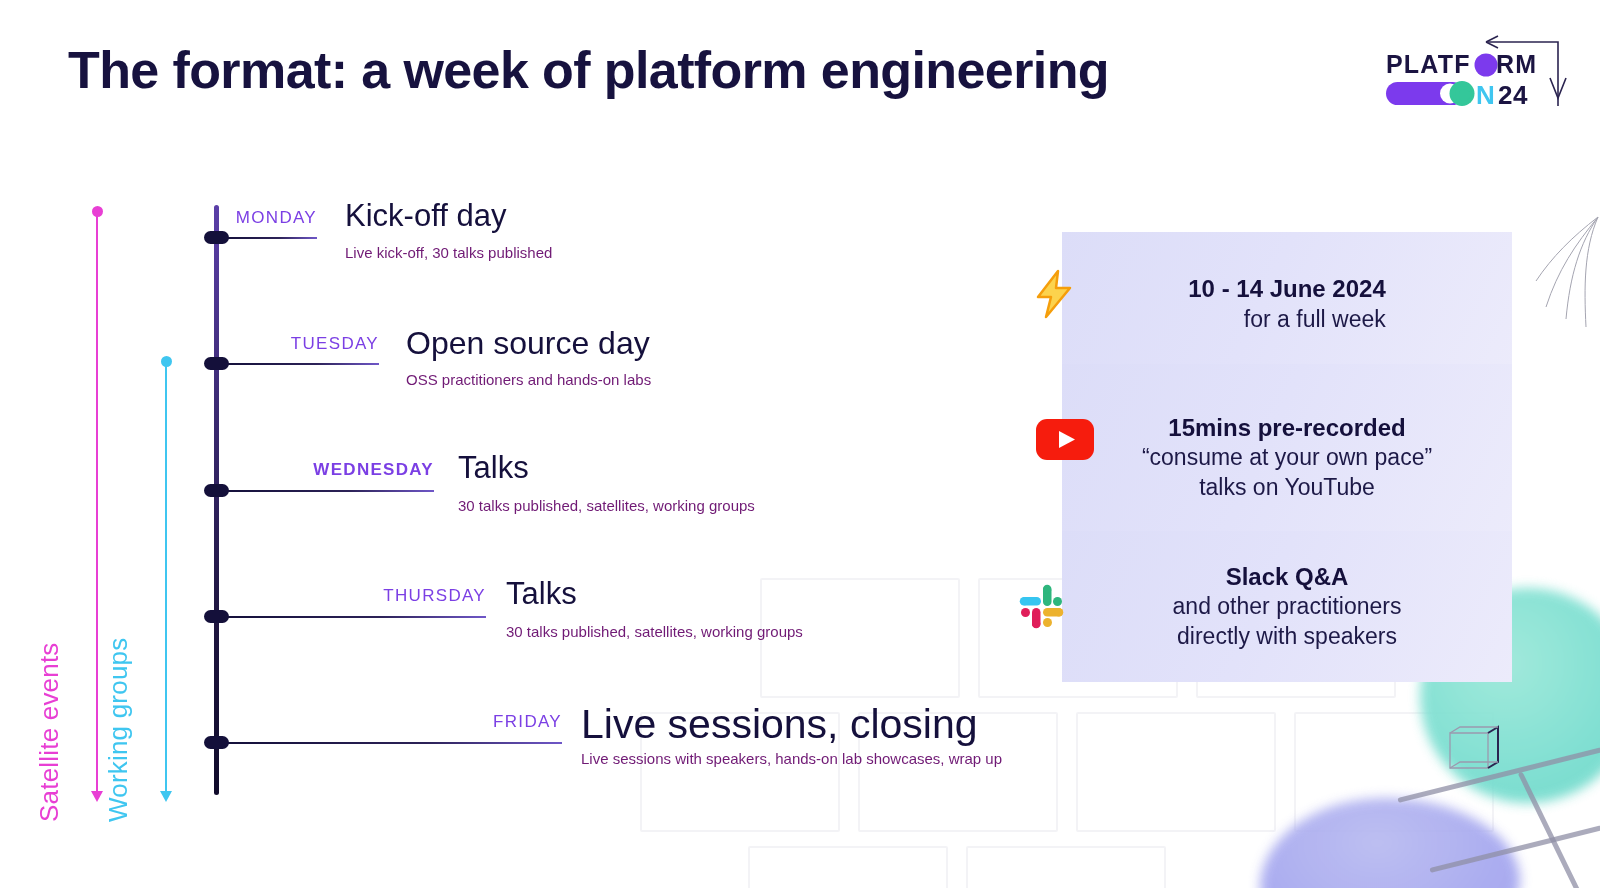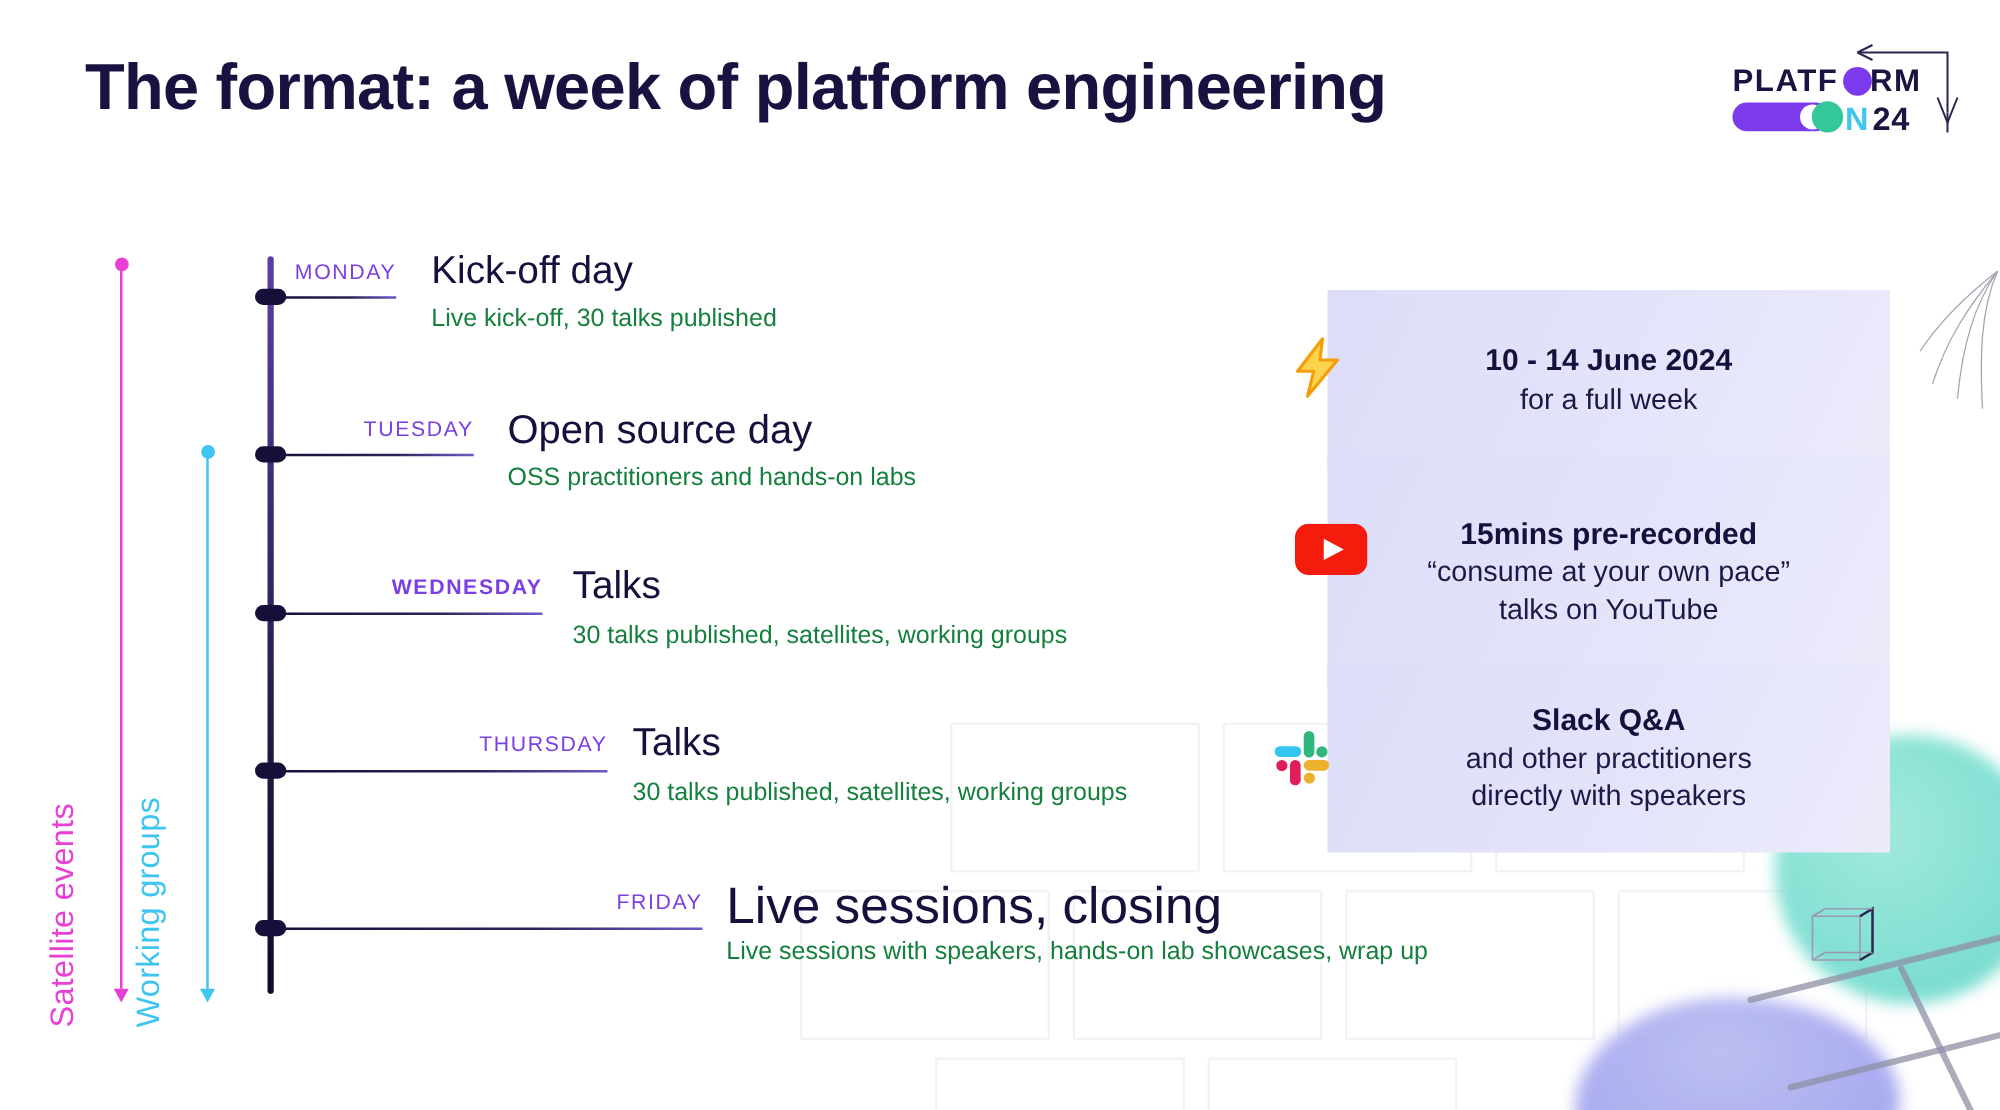--- a/index.html
+++ b/index.html
@@ -118,22 +118,22 @@
     white-space:nowrap;
   }
   .ev-title {
     position:absolute;
     font-weight:400;
     color:#15103c;
     white-space:nowrap;
   }
   .ev-sub {
     position:absolute;
-    font-size:20px;
-    color:#15803d;
+    font-size:15px;
+    color:#701a75;
     white-space:nowrap;
   }
 
   
   .card {
     position:absolute;
     left:1062px;
     width:450px;
     background:linear-gradient(115deg,#dcddf8 0%,#e2e2fa 45%,#ecebfb 100%);
     display:flex;
@@ -263,21 +263,21 @@
 </div>
 
 <div>
   <div class="node" style="top:736px;"></div>
   <div class="connector" style="left:222px;top:742px;width:340px;"></div>
   <div class="day" style="left:402px;top:712px;width:160px;">FRIDAY</div>
   <div class="ev-title" style="left:581px;top:701px;font-size:41px;">Live sessions, closing</div>
   <div class="ev-sub" style="left:581px;top:750px;">Live sessions with speakers, hands-on lab showcases, wrap up</div>
 </div>
 
-<div class="card" style="top:232px;height:144px;">
+<div class="card" style="top:232px;height:144px;text-align:right;">
   <div class="card-text">
     <span class="strong">10 - 14 June 2024</span>
     <span class="reg">for a full week</span>
   </div>
 </div>
 <div class="card-icon" style="left:1028px;top:268px;width:52px;height:52px;">
   <svg width="44" height="50" viewBox="0 0 44 50">
     <path d="M26 2 L6 28 L19 28 L14 48 L38 19 L24 19 Z" fill="#fcd34d" stroke="#f59e0b" stroke-width="2.5" stroke-linejoin="round"></path>
   </svg>
 </div>

